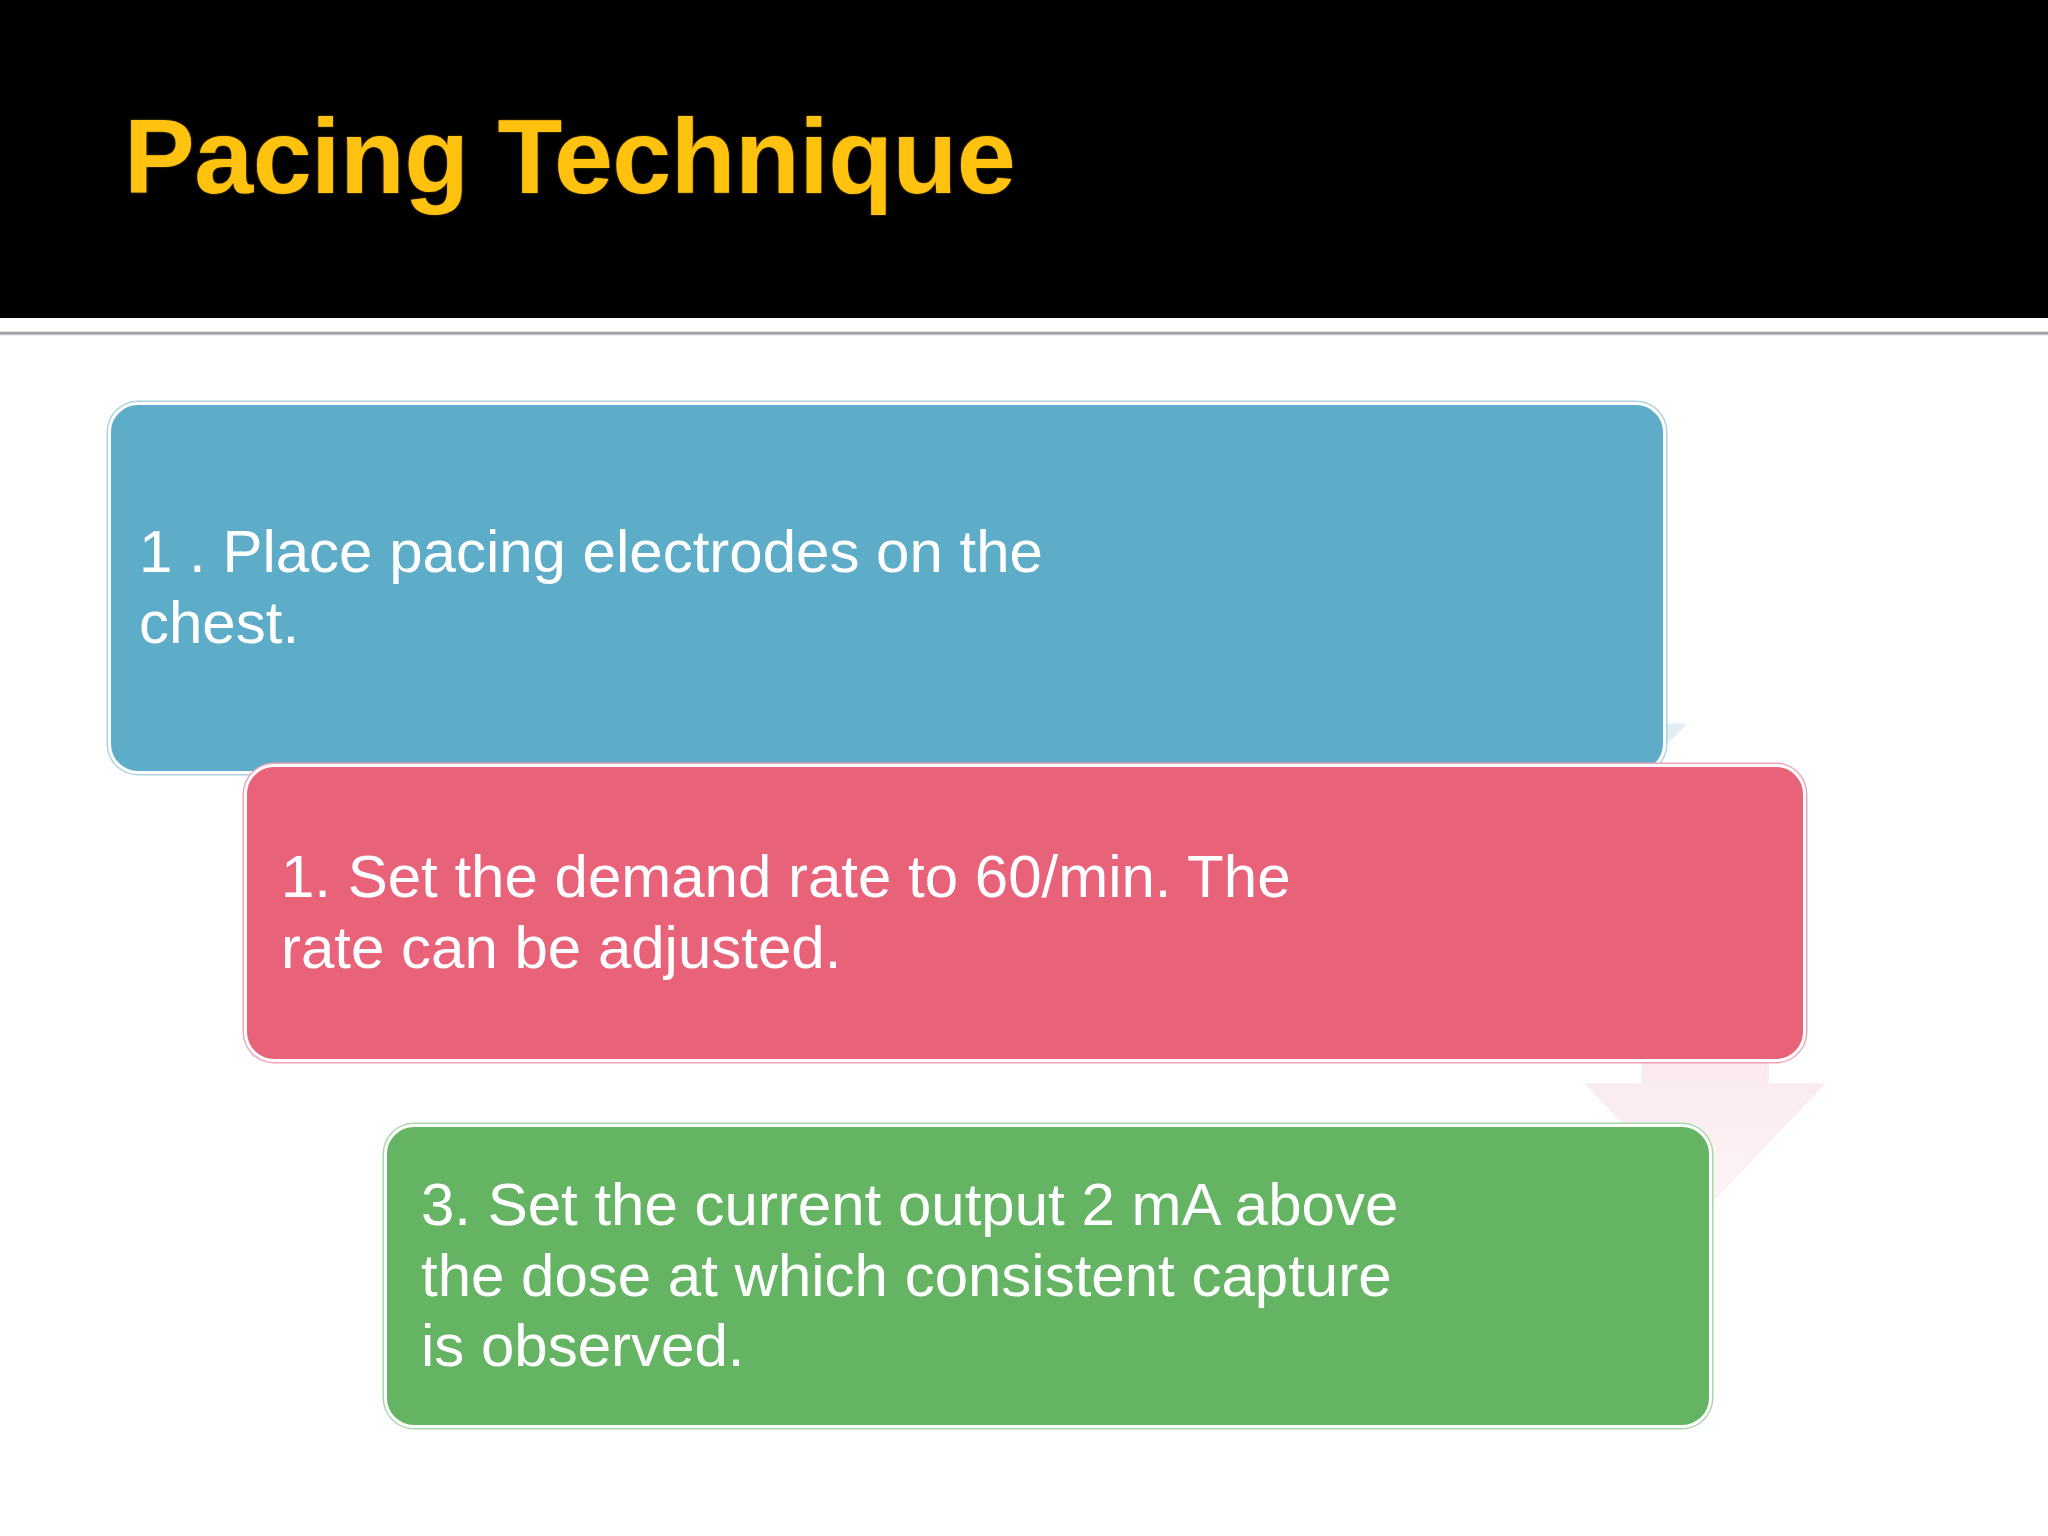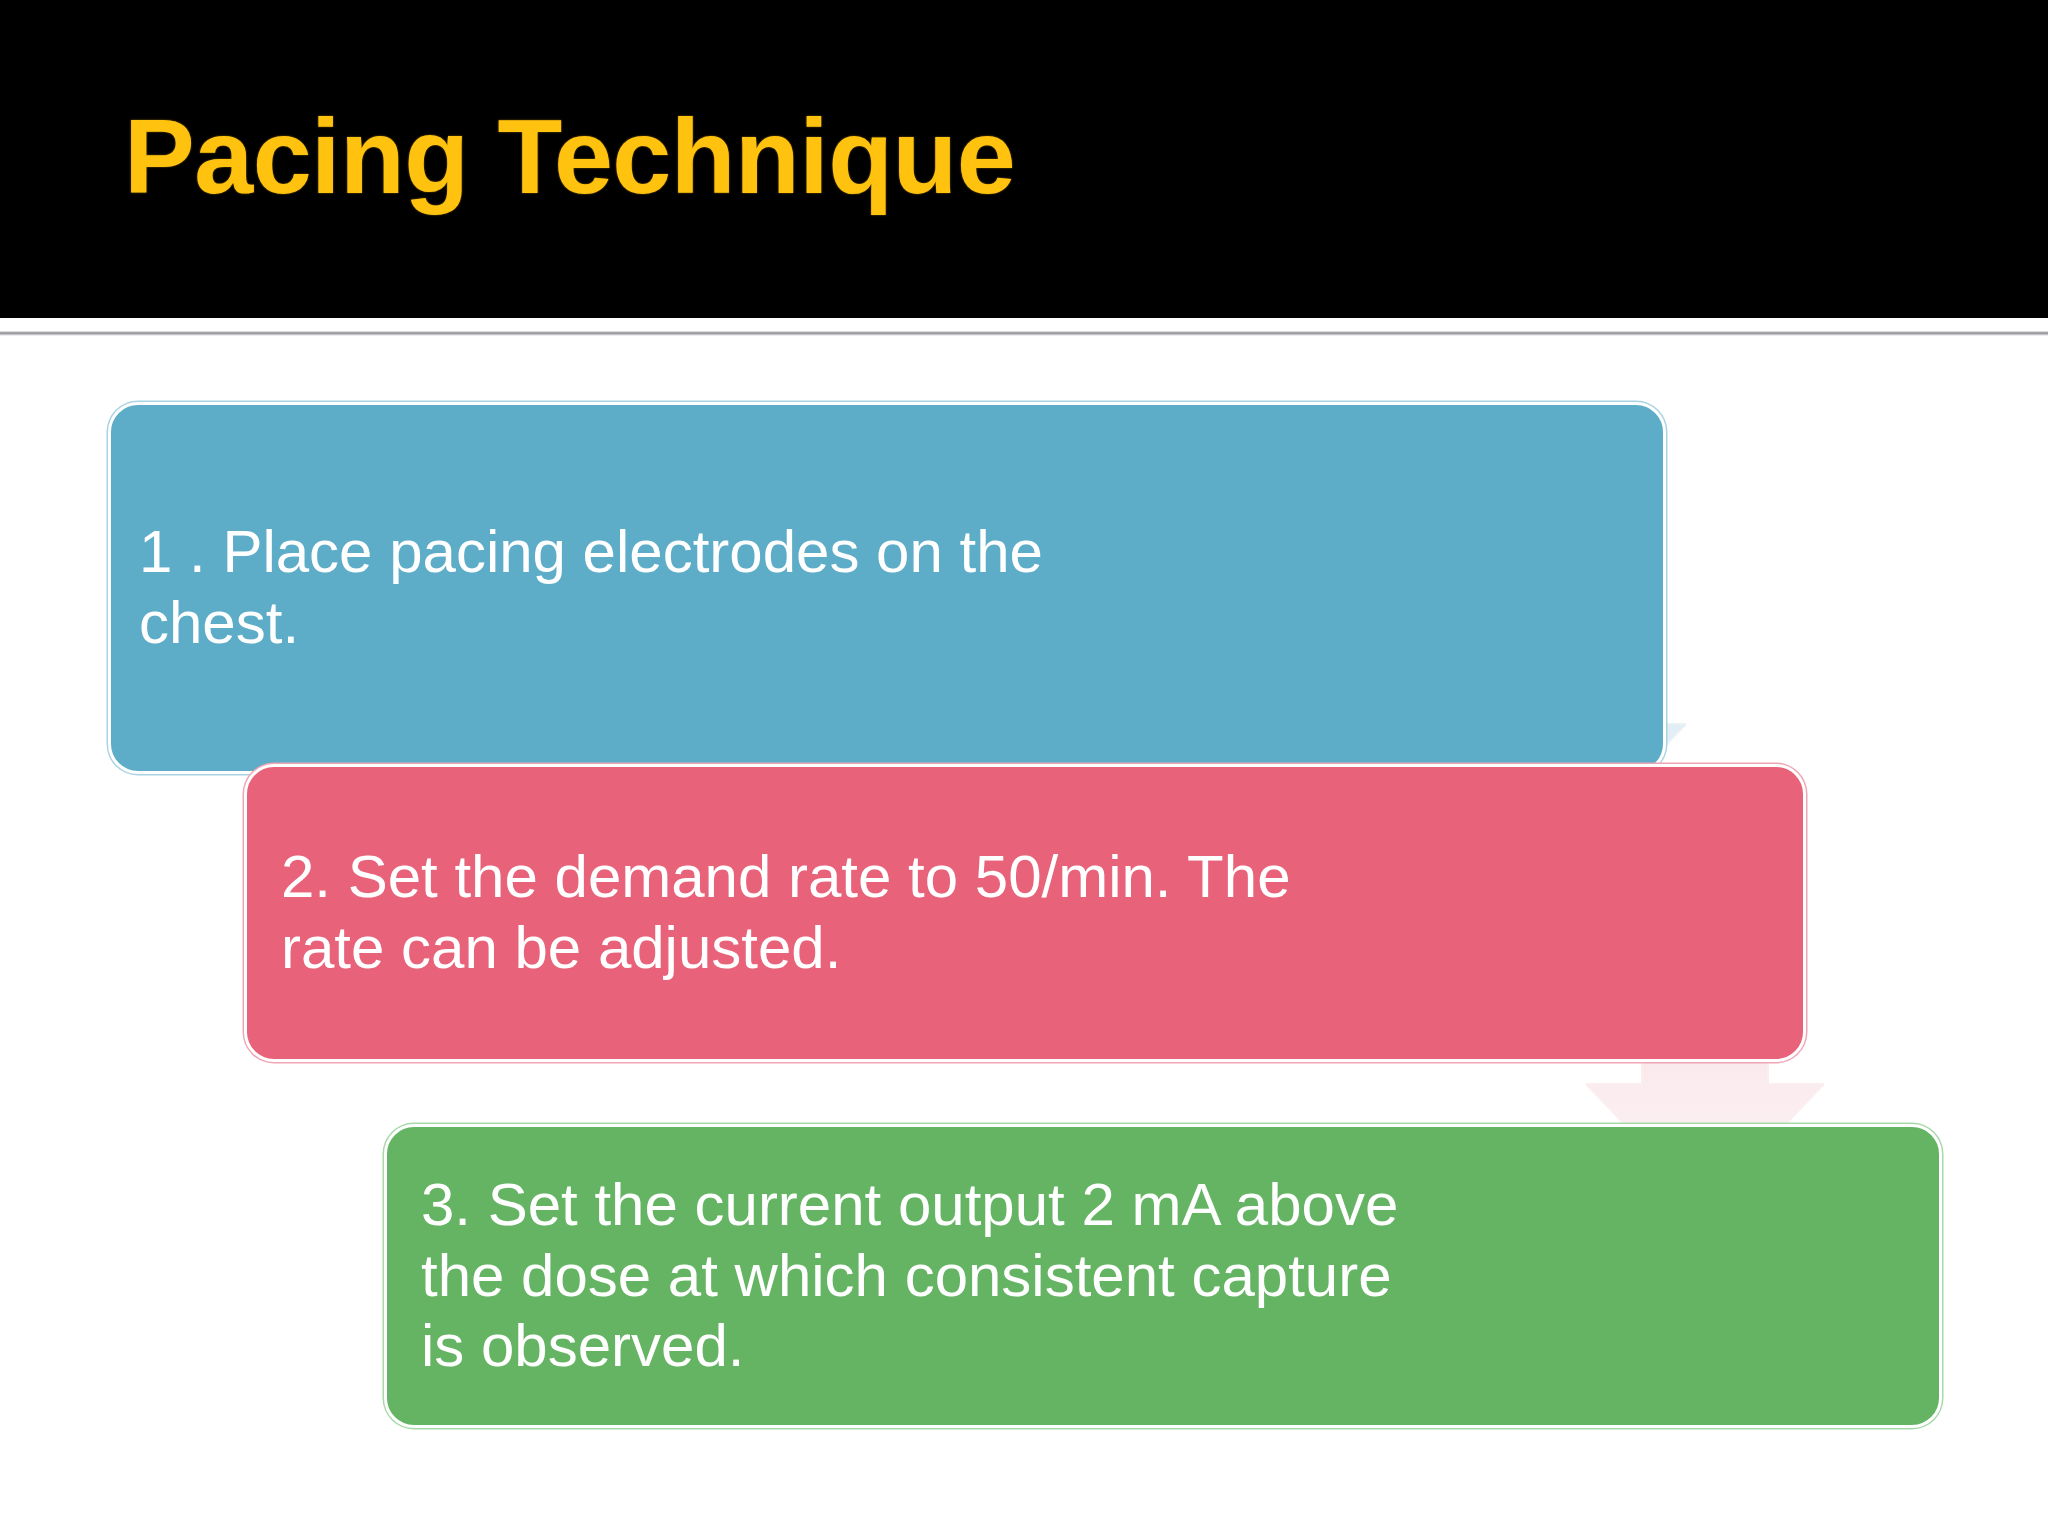--- a/index.html
+++ b/index.html
@@ -97,21 +97,21 @@
     top: 764px;
     width: 1562px;
     height: 298px;
     background: #e8637a;
     box-shadow: 0 0 0 1.5px #f0a5b4;
   }
 
   .pbox-3 {
     left: 384px;
     top: 1124px;
-    width: 1558px;
+    width: 1328px;
     height: 304px;
     background: #64b464;
     box-shadow: 0 0 0 1.5px #a8d8a8;
   }
 
   
   .arrow {
     position: absolute;
     z-index: 2;
   }
@@ -142,21 +142,21 @@
           <stop offset="0%" stop-color="#cfe2ec" stop-opacity="0.92"></stop>
           <stop offset="45%" stop-color="#dfecf3" stop-opacity="0.92"></stop>
           <stop offset="100%" stop-color="#f2f7fa" stop-opacity="0.94"></stop>
         </linearGradient>
       </defs>
       <polygon points="56,0 182,0 182,98 238,98 119,222 0,98 56,98" fill="url(#ag1)" stroke="#e7f1f6" stroke-width="2"></polygon>
     </svg>
   </div>
 
   <div class="pbox pbox-2">
-    <span class="ptext">2. Set the demand rate to 50/min. The
+    <span class="ptext">1. Set the demand rate to 60/min. The
 rate can be adjusted.</span>
   </div>
 
   <div class="arrow arrow-2">
     <svg viewBox="0 0 238 222" width="238" height="222" aria-hidden="true">
       <defs>
         <linearGradient id="ag2" x1="0" y1="0" x2="0" y2="1">
           <stop offset="0%" stop-color="#f6dde2" stop-opacity="0.92"></stop>
           <stop offset="45%" stop-color="#faeaed" stop-opacity="0.92"></stop>
           <stop offset="100%" stop-color="#fdf4f5" stop-opacity="0.94"></stop>

